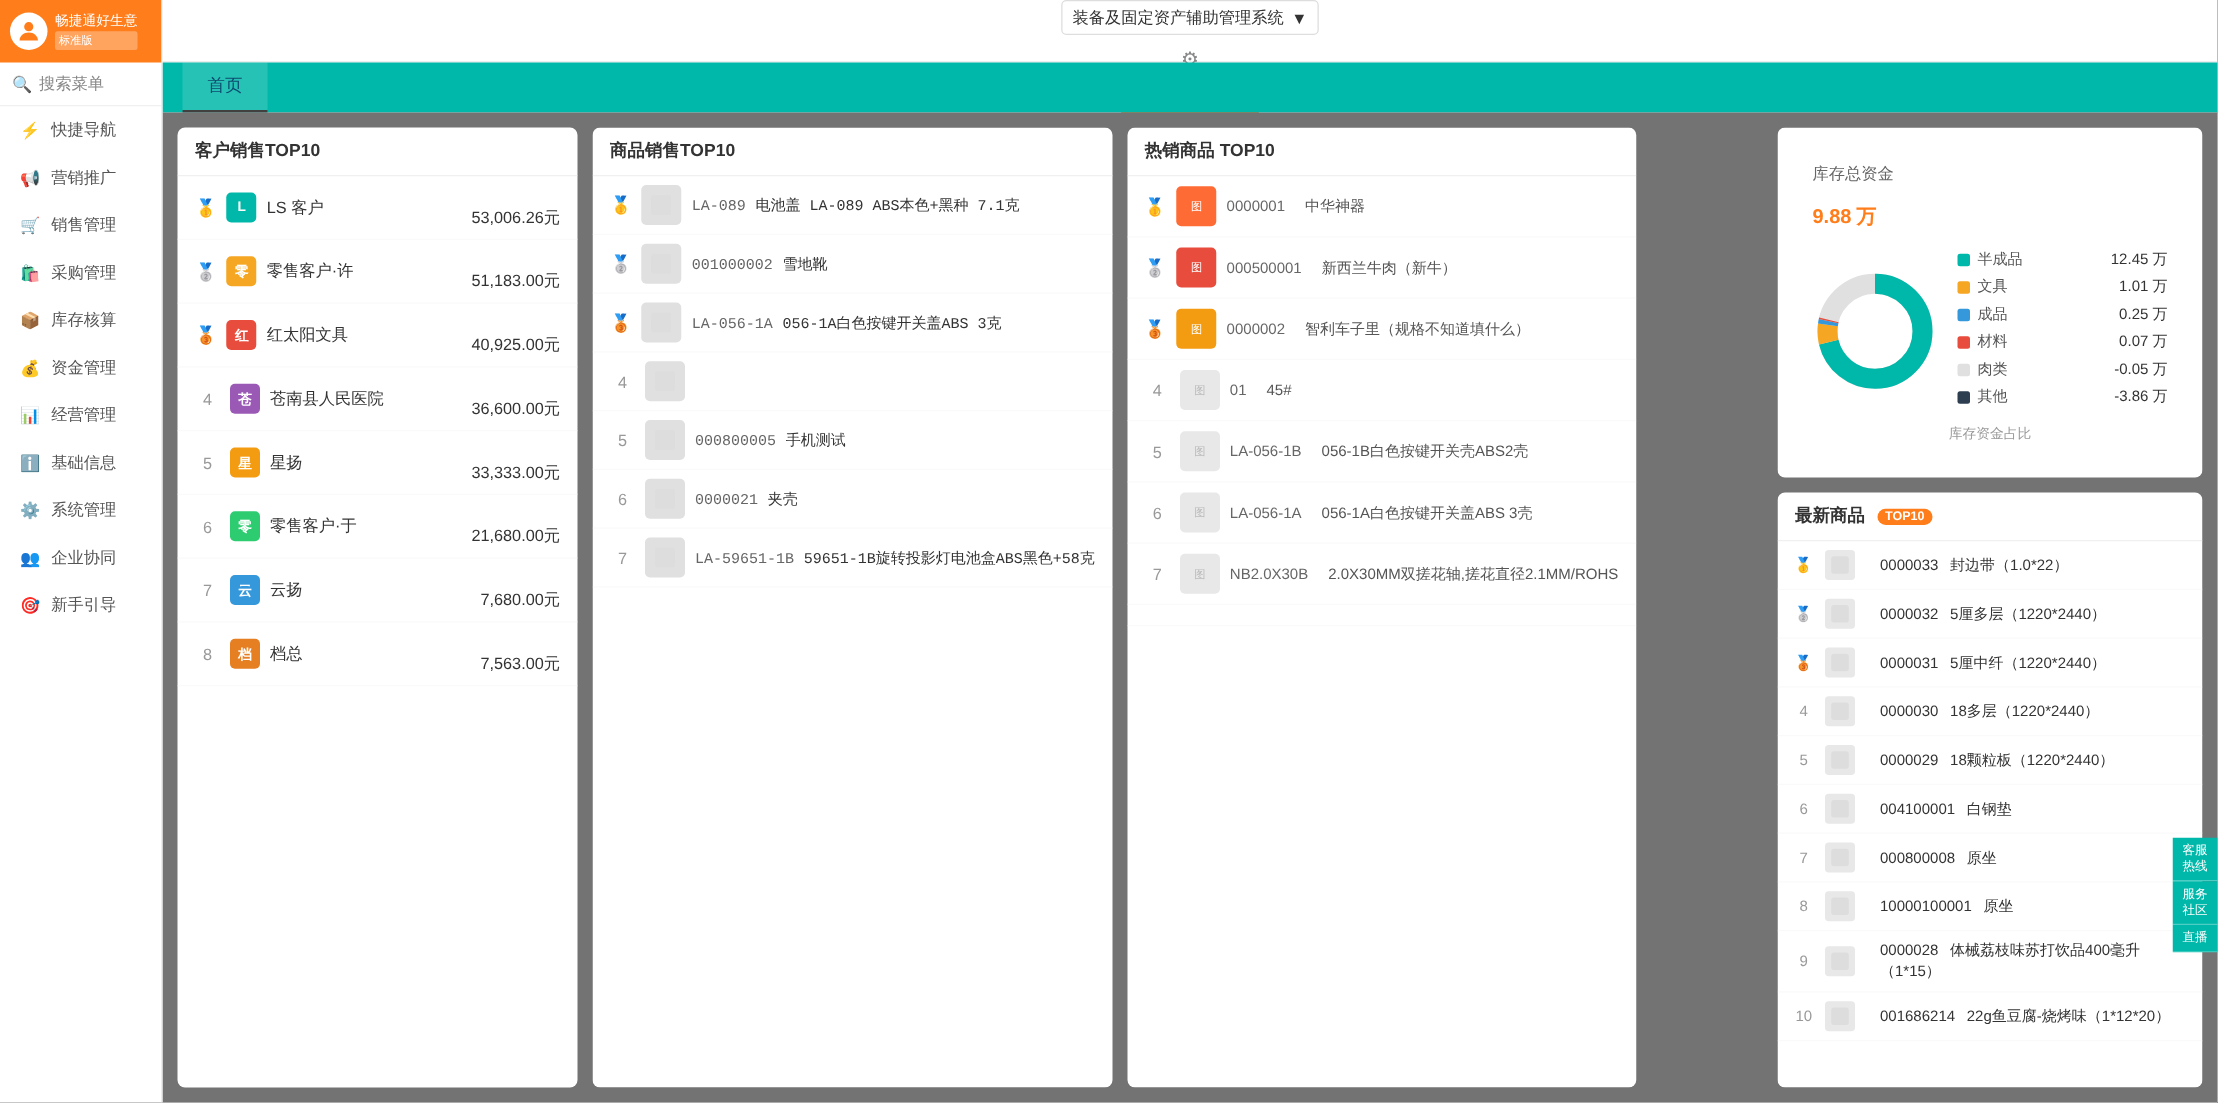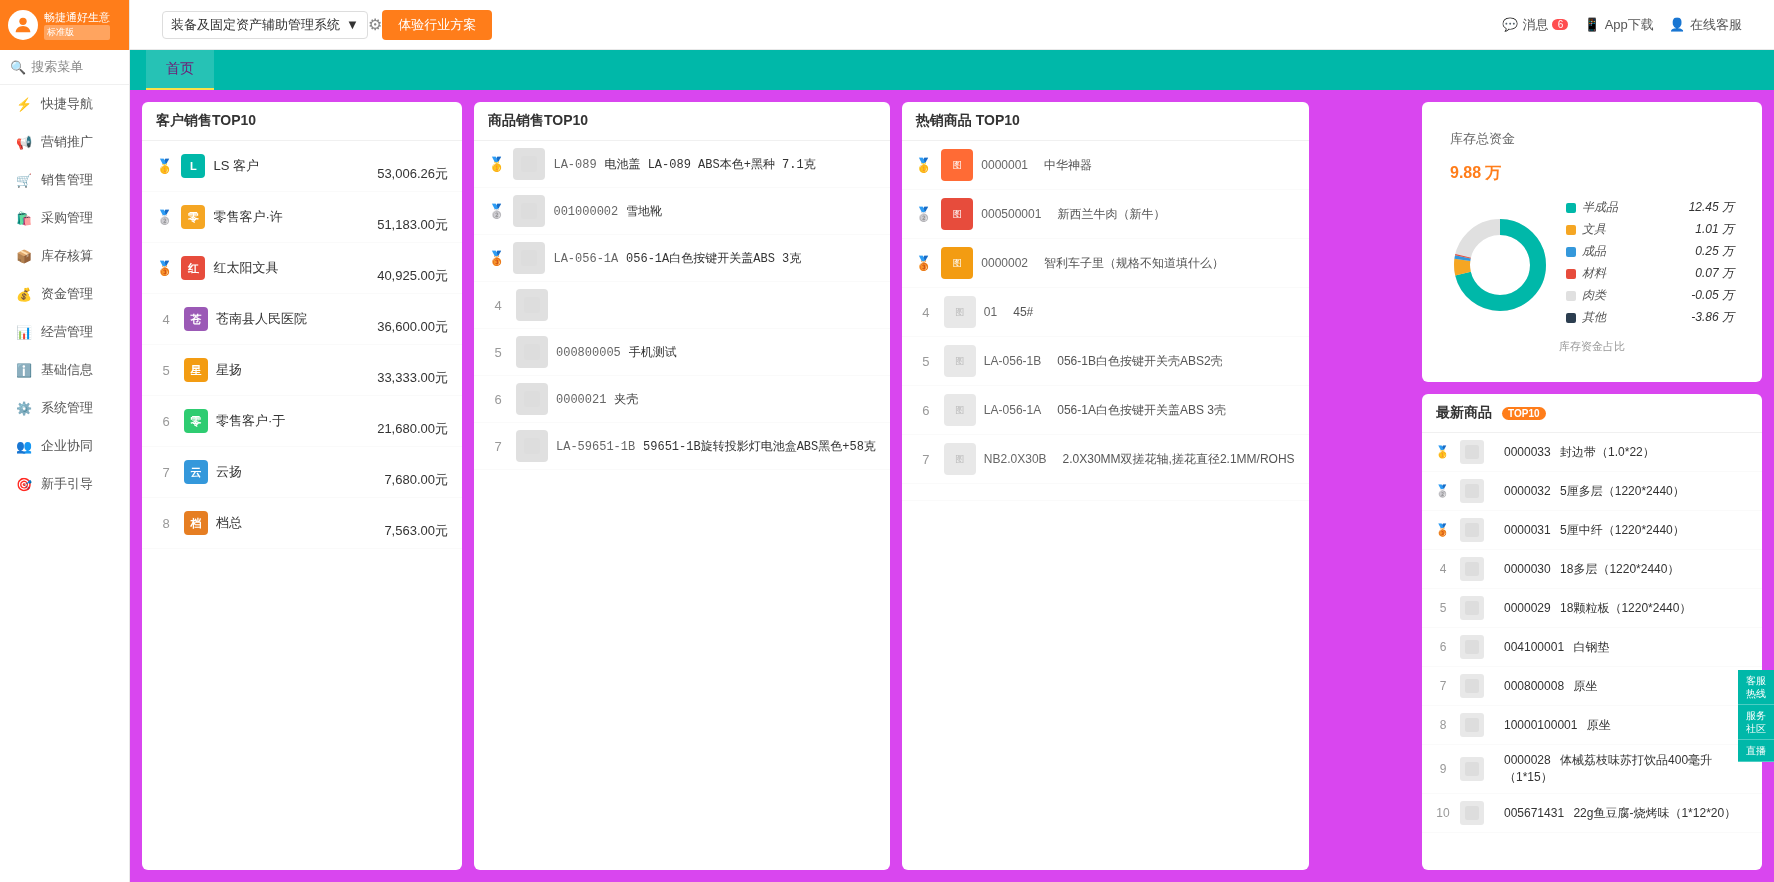--- a/index.html
+++ b/index.html
@@ -68,20 +68,22 @@
     }
 
     
     .topbar {
       height: 50px;
       background: #fff;
       border-bottom: 1px solid #e8e8e8;
       display: flex;
       align-items: center;
       padding: 0 32px;
+      gap: 10px;
+      flex-direction: column;
     }
     .topbar-selector {
       display: flex;
       align-items: center;
       gap: 6px;
       color: #333;
       font-size: 13px;
       cursor: pointer;
       padding: 4px 8px;
       border: 1px solid #ddd;
@@ -131,33 +133,33 @@
       display: flex;
       padding: 0 16px;
     }
     .nav-tab {
       padding: 10px 20px;
       color: rgba(255,255,255,0.8);
       cursor: pointer;
       font-size: 14px;
     }
     .nav-tab.active {
-      color: #701a75;
+      color: #0c4a6e;
       background: rgba(255,255,255,0.15);
-      border-bottom: 2px solid #fde047;
+      border-bottom: 2px solid #404040;
     }
 
     
     .content {
       flex: 1;
       display: flex;
       overflow: hidden;
       padding: 12px;
       gap: 12px;
-      background: #d946ef;
+      background: #737373;
     }
 
     
     .panel {
       background: #fff;
       border-radius: 6px;
       overflow: hidden;
     }
 
     .left-panel {
@@ -287,21 +289,21 @@
     .inventory-chart-area {
       display: flex;
       gap: 16px;
       align-items: center;
     }
     .donut-chart {
       width: 100px;
       height: 100px;
       flex-shrink: 0;
     }
-    .legend-list { flex: 1; font-style: italic; }
+    .legend-list { flex: 1; }
     .legend-item {
       display: flex;
       align-items: center;
       gap: 6px;
       margin-bottom: 5px;
       font-size: 12px;
     }
     .legend-dot {
       width: 10px;
       height: 10px;
@@ -883,21 +885,21 @@
     </div>
   </div>
             <div class="latest-item">
     <span class="latest-rank ">10</span>
     <div class="latest-thumb">
       <svg width="16" height="16" viewBox="0 0 16 16">
                   <rect x="1" y="1" width="14" height="14" rx="2" fill="#ddd"></rect>
                 </svg>
     </div>
     <div class="latest-info">
-      <span>005671431</span>
+      <span>001686214</span>
       <span style="margin-left:6px">22g鱼豆腐-烧烤味（1*12*20）</span>
     </div>
   </div>
           </div>
       </div>
     </div>
 
   </div>
 </div>
 

